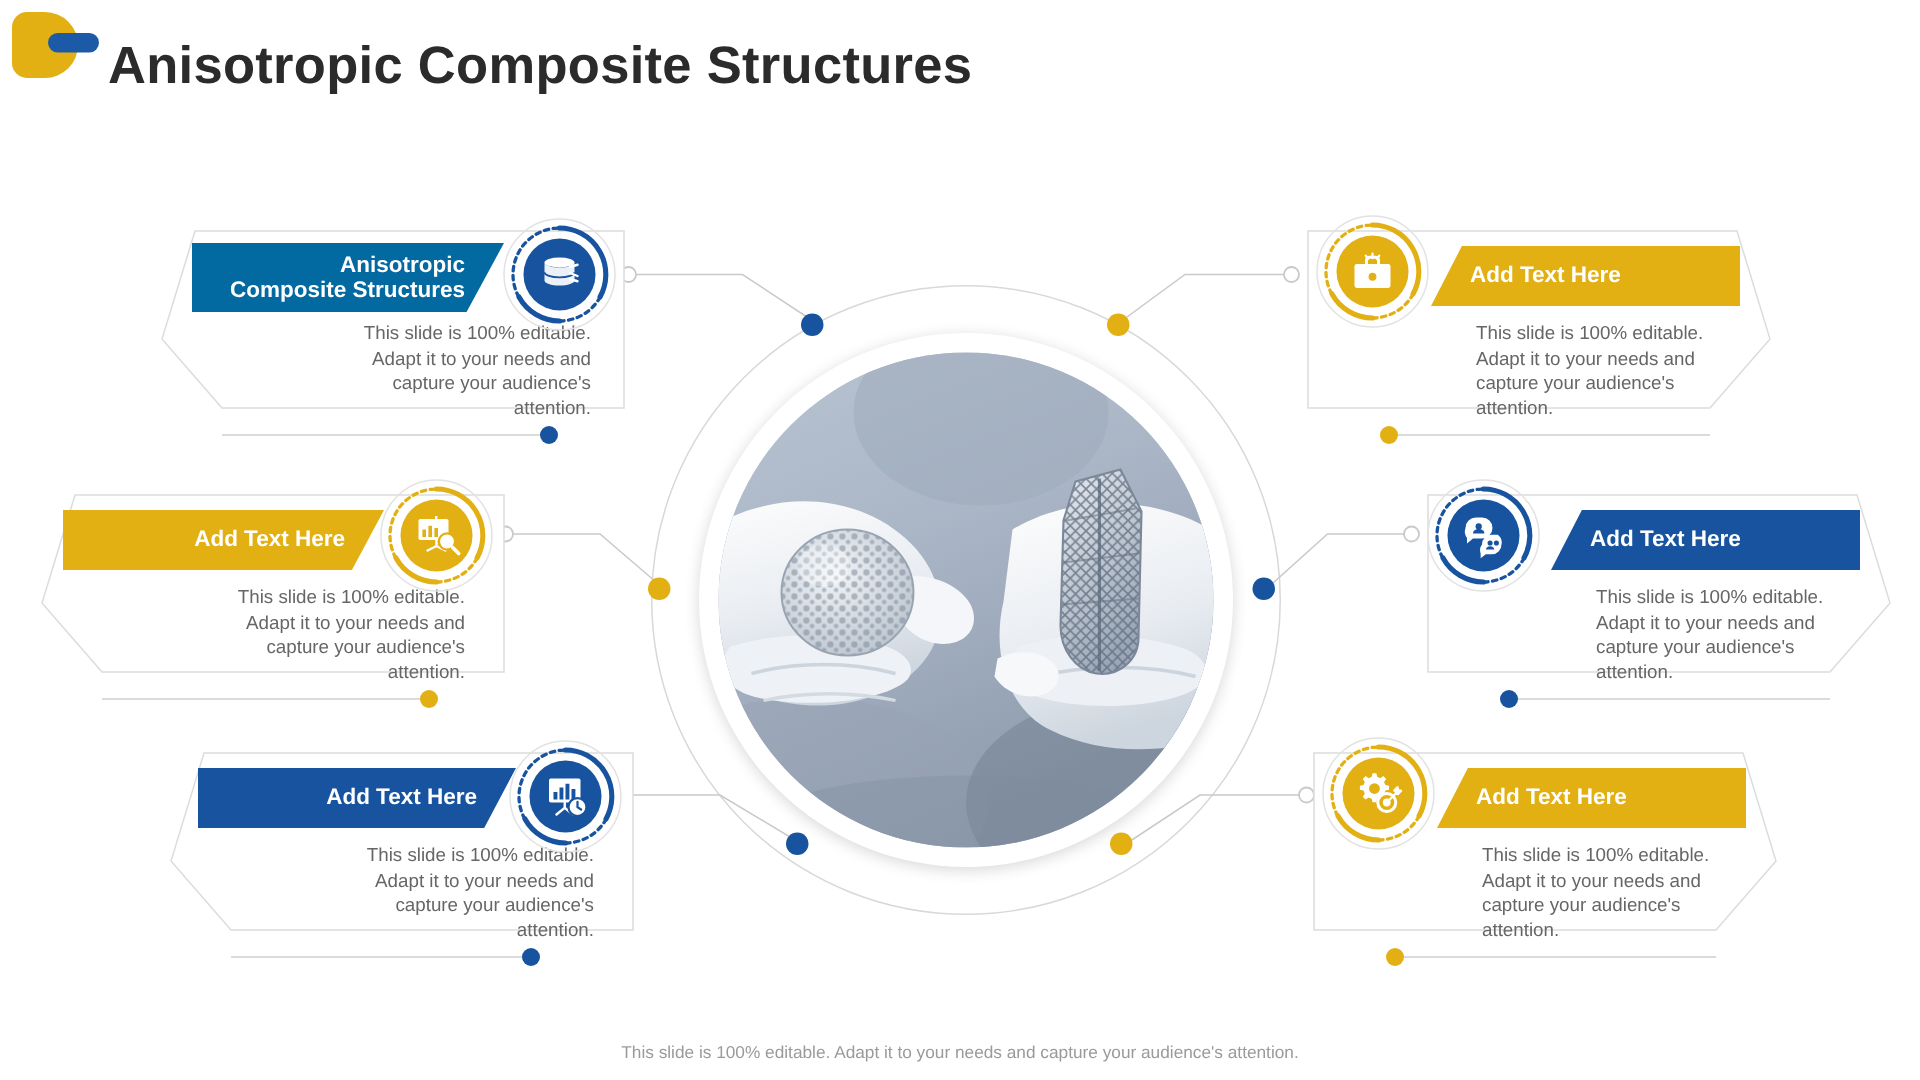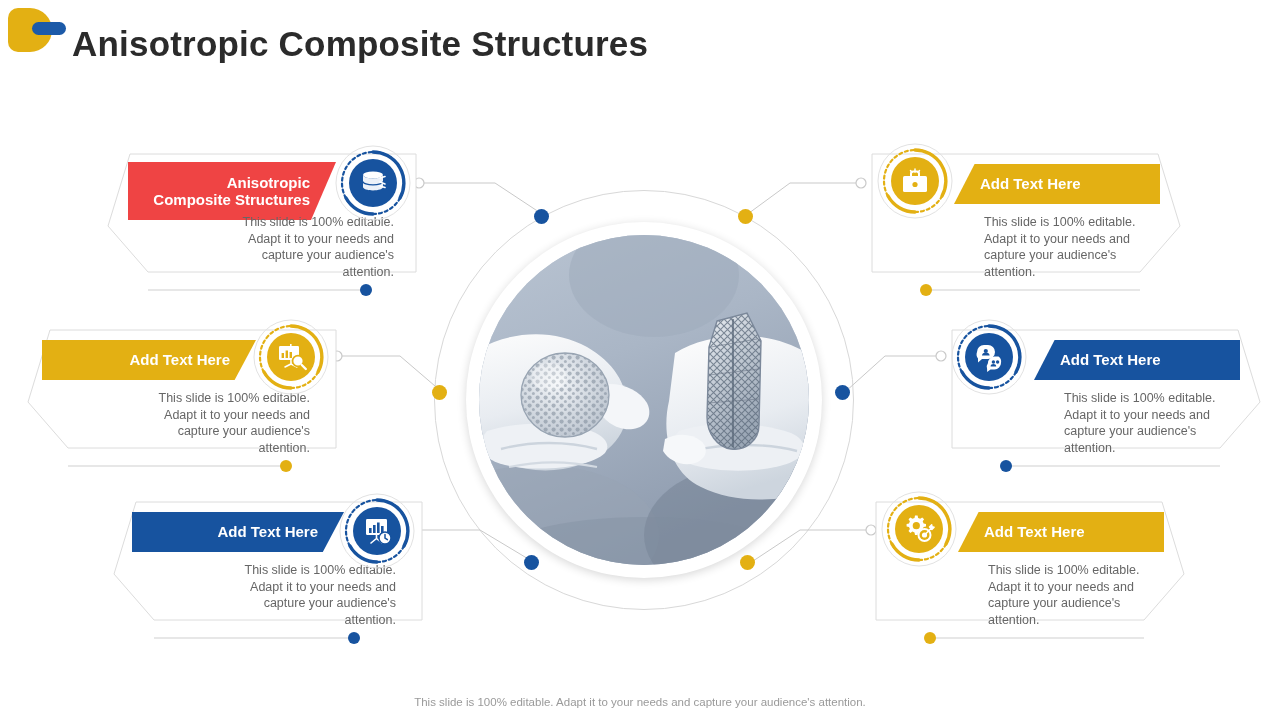--- a/index.html
+++ b/index.html
@@ -290,22 +290,22 @@
     </svg>
   </div>
 </div>
 
 <div class="card left" style="left:104px; top:148px; width:316px; height:148px;">
   <svg class="card-outline" width="316" height="148">
     <path d="M26,6 L312,6 L312,124 L44,124 L4,78 Z" fill="#ffffff" stroke="#dcdcdc" stroke-width="1"></path>
     <line x1="44" y1="142" x2="258" y2="142" stroke="#cfcfcf" stroke-width="1"></line>
     <circle cx="262" cy="142" r="6" fill="#17539F"></circle>
   </svg>
-  <div class="banner" style="left:24px; width:208px; background:#ef4444;
-       clip-path: polygon(0 0, 100% 0, 88% 100%, 0 100%); height:58px; top:14px;">
+  <div class="banner" style="left:24px; width:208px; background:#0369a1;
+       clip-path: polygon(0 0, 100% 0, 88% 100%, 0 100%); height:46px; top:14px;">
     <span class="banner-text">Anisotropic
 Composite Structures</span>
   </div>
   <div class="body-text" style="left:122px; top:66px;">This slide is 100% editable. Adapt it to your needs and capture your audience's attention.</div>
   <div class="badge" style="left:230px; top:-4px;">
     <svg width="78" height="78" viewBox="0 0 78 78">
       <circle cx="39" cy="39" r="37" fill="none" stroke="#e2e2e2" stroke-width="1"></circle>
       <circle cx="39" cy="39" r="31" fill="none" stroke="#17539F" stroke-width="2.2" stroke-dasharray="3 3" stroke-linecap="round" transform="rotate(-60 39 39)"></circle>
       <path d="M 39 8 A 31 31 0 0 1 66 54" fill="none" stroke="#17539F" stroke-width="3.4" stroke-linecap="round"></path>
       <path d="M 12 54 A 31 31 0 0 0 39 70" fill="none" stroke="#17539F" stroke-width="3.4" stroke-linecap="round"></path>

